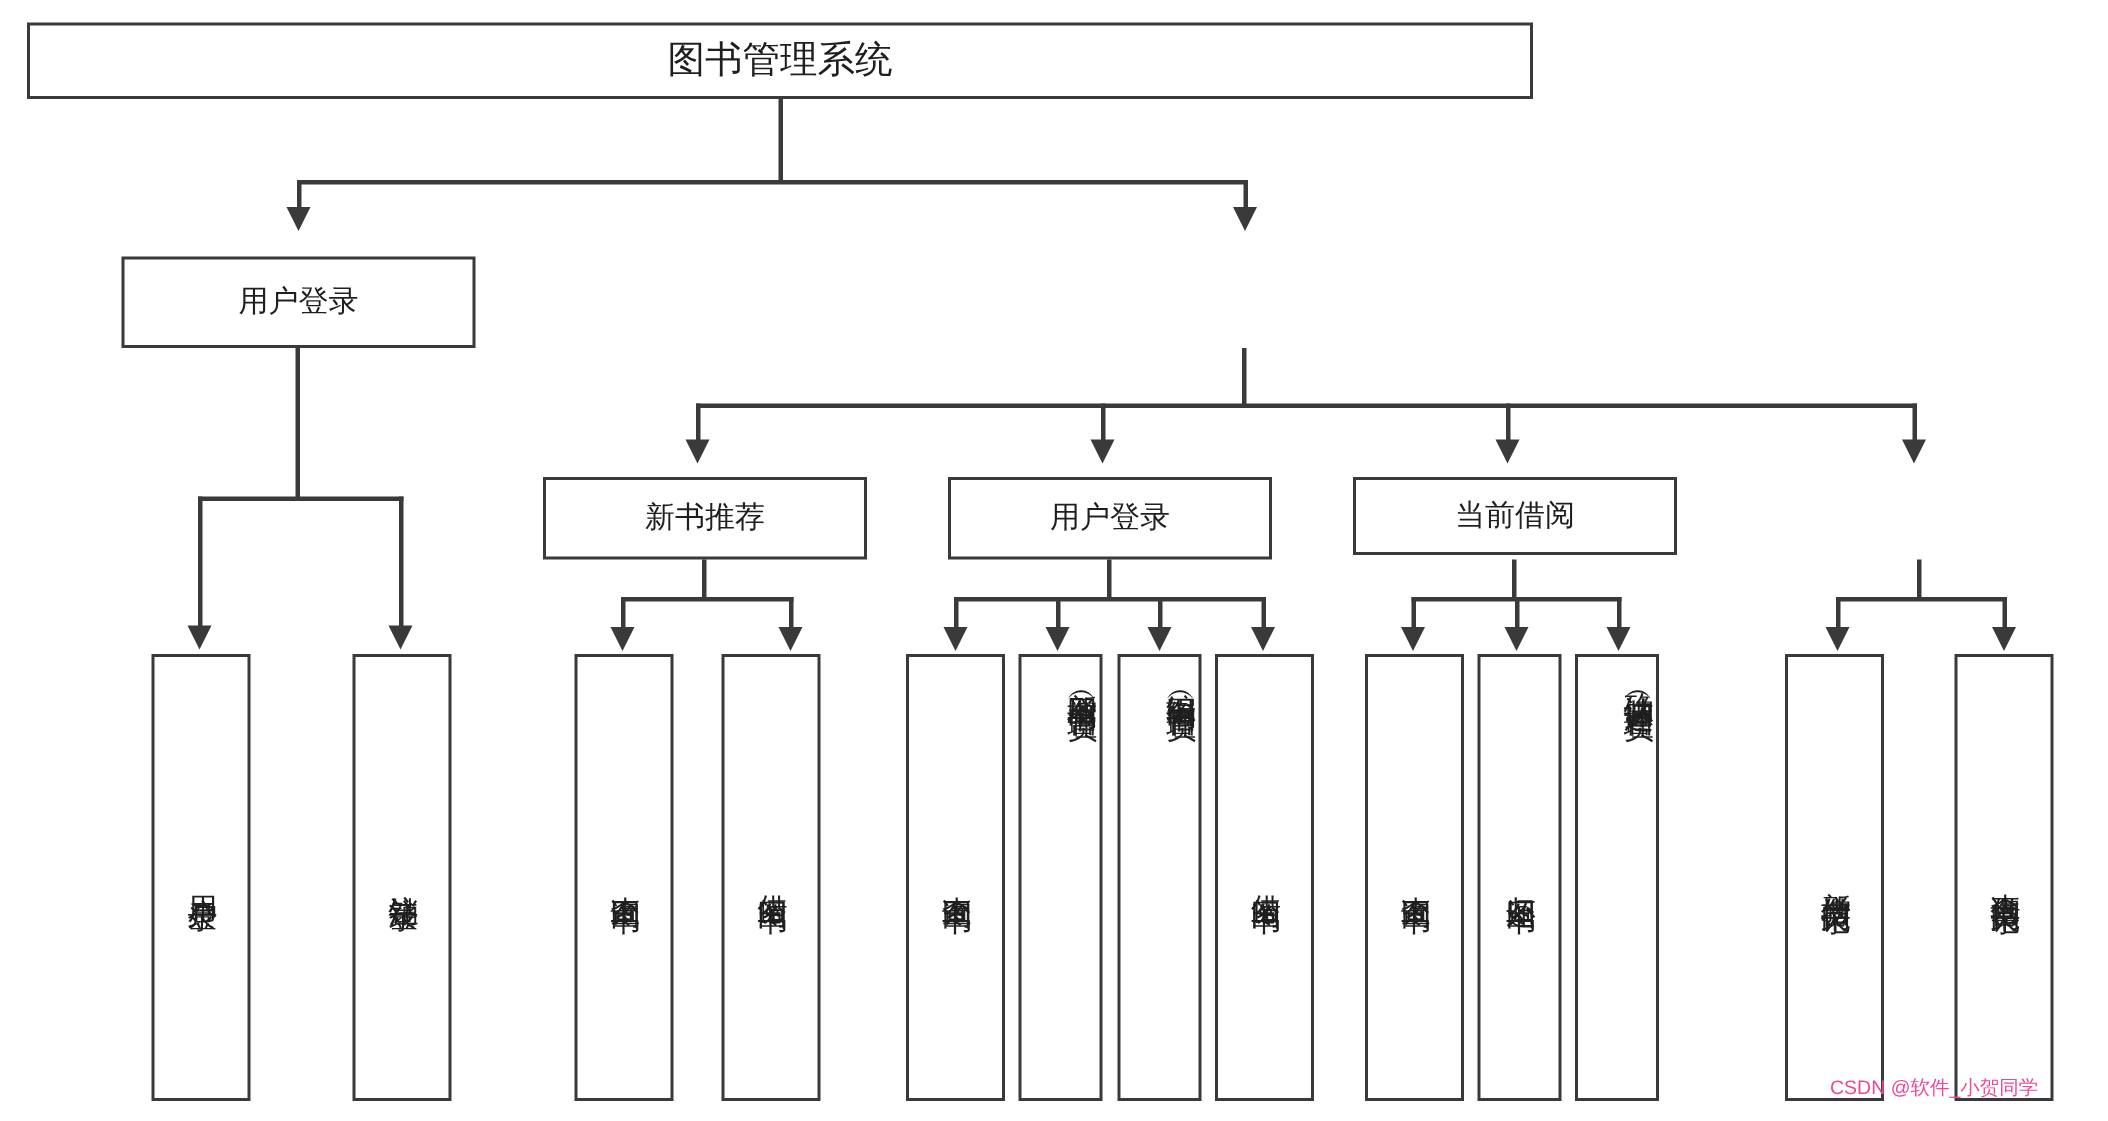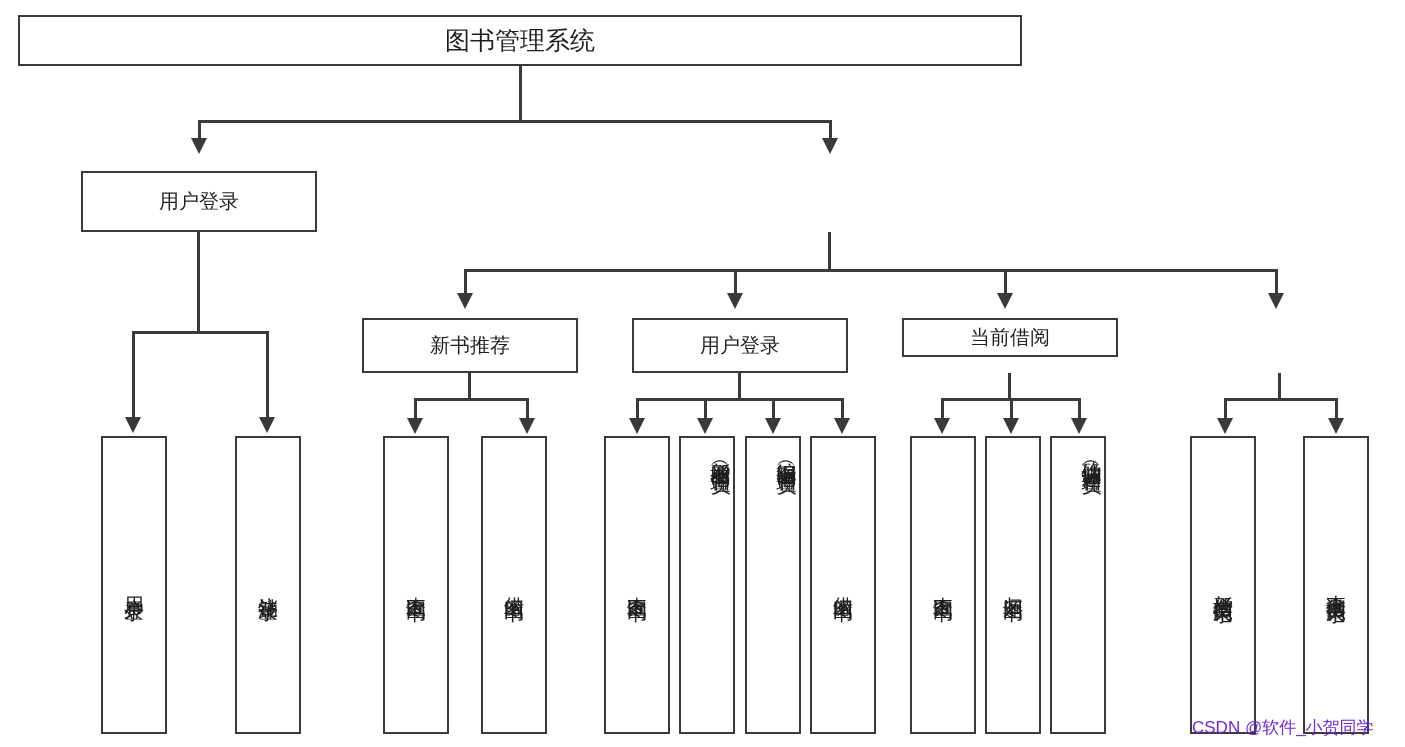--- a/index.html
+++ b/index.html
@@ -53,24 +53,25 @@
   .arrow{
     position:absolute;
     width:0;height:0;
     border-left:8px solid transparent;
     border-right:8px solid transparent;
     border-top:16px solid #3a3a3a;
   }
   
   .watermark{
     position:absolute;
-    font-size:17px;
-    color:#6d28d9;
+    font-size:13px;
+    color:#ec4899;
     white-space:nowrap;
     user-select:none;
+    margin-left:28px;
   }
 </style>
 </head>
 <body>
 
 <div id="stage">
 
   <div class="node root" style="left:18px;top:15px;width:1004px;height:51px;">图书管理系统</div>
 
   <div class="ln vl" style="left:519px;top:66px;width:3px;height:56px;"></div>
@@ -96,21 +97,21 @@
   <div class="arrow" style="left:457px;top:293px;"></div>
   <div class="ln vl" style="left:734px;top:269px;width:3px;height:26px;"></div>
   <div class="arrow" style="left:727px;top:293px;"></div>
   <div class="ln vl" style="left:1004px;top:269px;width:3px;height:26px;"></div>
   <div class="arrow" style="left:997px;top:293px;"></div>
   <div class="ln vl" style="left:1275px;top:269px;width:3px;height:26px;"></div>
   <div class="arrow" style="left:1268px;top:293px;"></div>
 
   <div class="node lvl3" style="left:362px;top:318px;width:216px;height:55px;">新书推荐</div>
   <div class="node lvl3" style="left:632px;top:318px;width:216px;height:55px;">用户登录</div>
-  <div class="node lvl3" style="left:902px;top:318px;width:216px;height:39px;">当前借阅</div>
+  <div class="node lvl3" style="left:902px;top:318px;width:216px;height:52px;">当前借阅</div>
 
   <div class="ln vl" style="left:468px;top:373px;width:3px;height:27px;"></div>
   <div class="ln hl" style="left:414px;top:398px;width:115px;height:3px;"></div>
   <div class="ln vl" style="left:414px;top:398px;width:3px;height:22px;"></div>
   <div class="arrow" style="left:407px;top:418px;"></div>
   <div class="ln vl" style="left:526px;top:398px;width:3px;height:22px;"></div>
   <div class="arrow" style="left:519px;top:418px;"></div>
 
   <div class="ln vl" style="left:738px;top:373px;width:3px;height:27px;"></div>
   <div class="ln hl" style="left:636px;top:398px;width:208px;height:3px;"></div>

